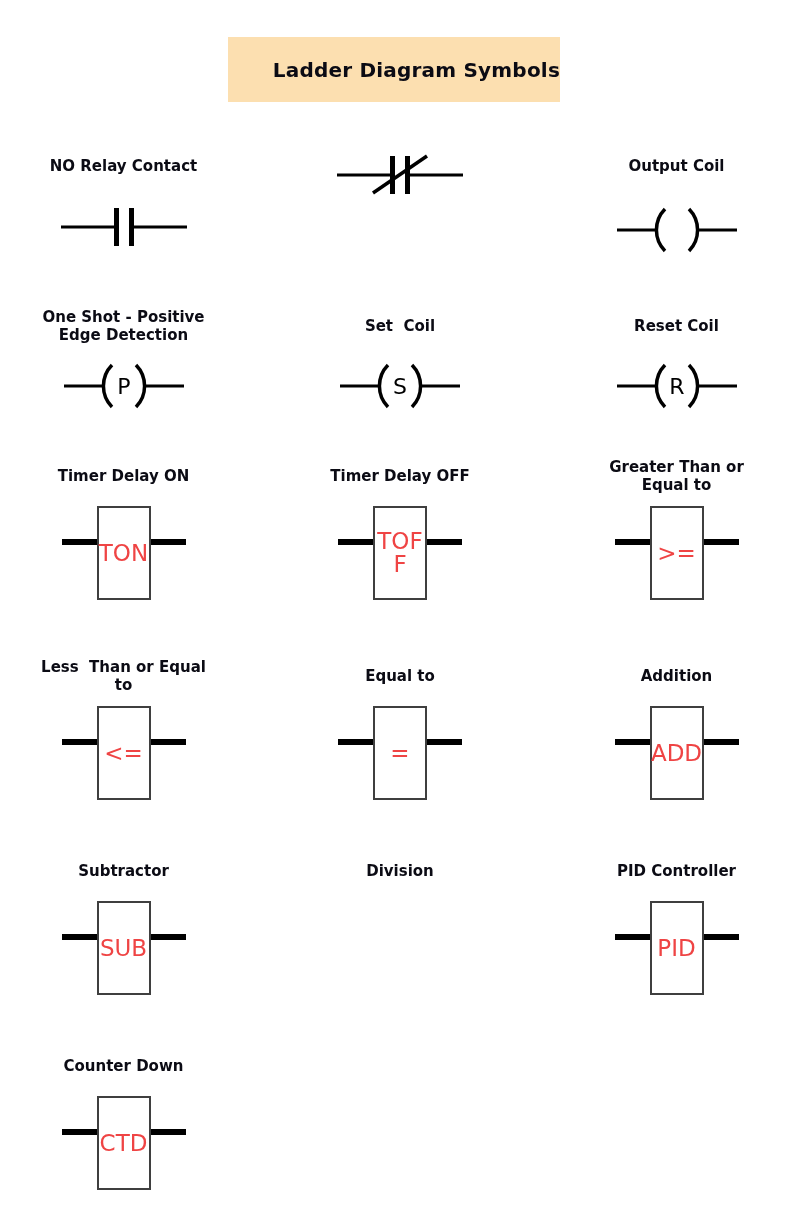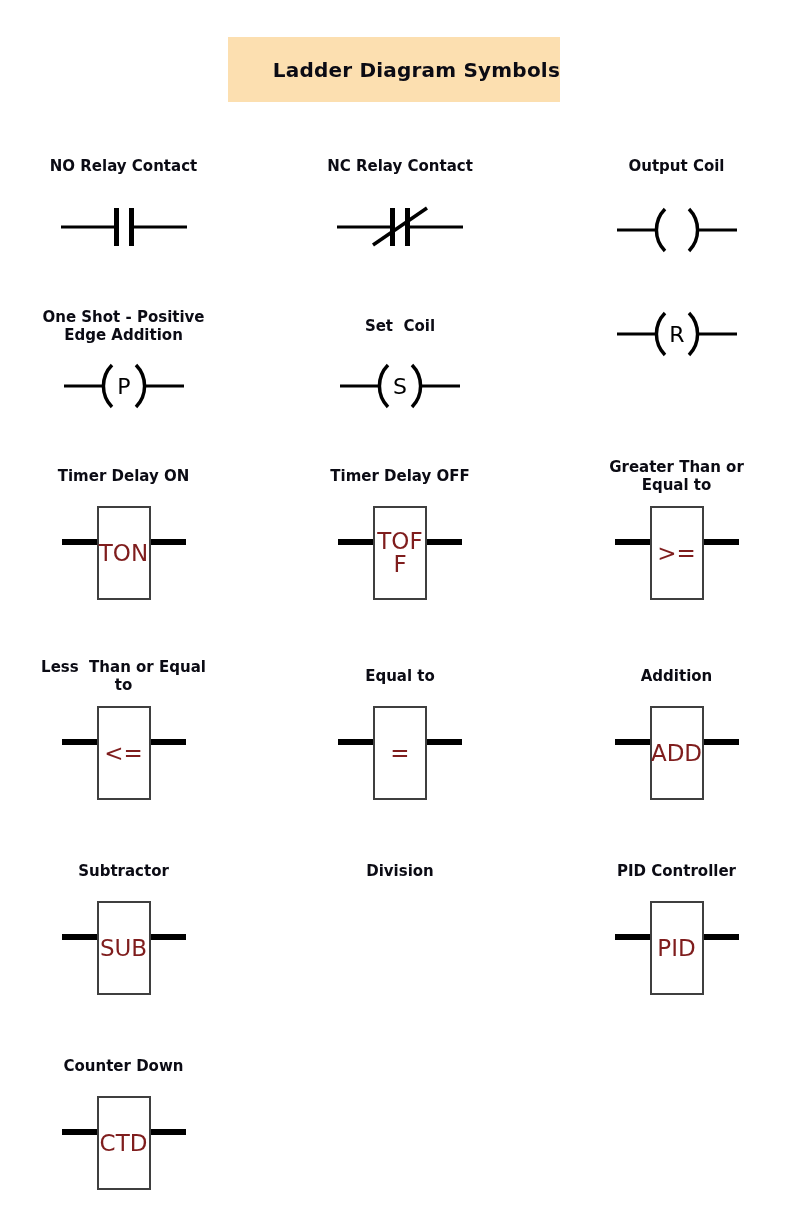--- a/index.html
+++ b/index.html
@@ -39,21 +39,21 @@
   }
   .box-symbol .lead.left  { left:0;  width:37px; }
   .box-symbol .lead.right { left:87px; width:37px; }
   .box-symbol .rect {
     position:absolute; left:35px; top:0; width:50px; height:90px;
     background:#fff; border:2px solid #3f3f3f;
   }
   .box-symbol .box-label {
     position:absolute; left:35px; top:0; width:54px; height:94px;
     display:flex; align-items:center; justify-content:center; text-align:center;
-    font-size:23px; line-height:23px; color:#7f1d1d; white-space:pre-line;
+    font-size:23px; line-height:23px; color:#ef4444; white-space:pre-line;
   }
   svg { display:block; }
 </style>
 </head>
 <body>
 
 <div class="page">
 
   <div class="title-box">
     <span class="title-text">Ladder Diagram Symbols</span>
@@ -67,21 +67,20 @@
         <svg width="126" height="56" viewBox="0 0 126 56">
           <line x1="0" y1="28" x2="53" y2="28" stroke="#000" stroke-width="3"></line>
           <line x1="55.5" y1="9" x2="55.5" y2="47" stroke="#000" stroke-width="5"></line>
           <line x1="70.5" y1="9" x2="70.5" y2="47" stroke="#000" stroke-width="5"></line>
           <line x1="73" y1="28" x2="126" y2="28" stroke="#000" stroke-width="3"></line>
         </svg>
       </div>
     </div>
 
     <div class="cell row-contact">
-      <div class="heading">NC Relay Contact</div>
       <div class="sym">
         <svg width="126" height="56" viewBox="0 0 126 56">
           <line x1="0" y1="28" x2="53" y2="28" stroke="#000" stroke-width="3"></line>
           <line x1="55.5" y1="9" x2="55.5" y2="47" stroke="#000" stroke-width="5"></line>
           <line x1="70.5" y1="9" x2="70.5" y2="47" stroke="#000" stroke-width="5"></line>
           <line x1="73" y1="28" x2="126" y2="28" stroke="#000" stroke-width="3"></line>
           <line x1="36" y1="46" x2="90" y2="9" stroke="#000" stroke-width="3.5"></line>
         </svg>
       </div>
     </div>
@@ -94,21 +93,21 @@
           <line x1="79" y1="31" x2="120" y2="31" stroke="#000" stroke-width="3"></line>
           <path d="M 48 10 A 30 30 0 0 0 48 52" fill="none" stroke="#000" stroke-width="3.5"></path>
           <path d="M 72 10 A 30 30 0 0 1 72 52" fill="none" stroke="#000" stroke-width="3.5"></path>
           <text x="60" y="39" text-anchor="middle" font-size="22" fill="#000"></text>
         </svg>
       </div>
     </div>
 
     <div class="cell row-coil">
       <div class="heading">One Shot - Positive
-Edge Addition</div>
+Edge Detection</div>
       <div class="sym">
         <svg width="120" height="60" viewBox="0 0 120 60">
           <line x1="0" y1="31" x2="41" y2="31" stroke="#000" stroke-width="3"></line>
           <line x1="79" y1="31" x2="120" y2="31" stroke="#000" stroke-width="3"></line>
           <path d="M 48 10 A 30 30 0 0 0 48 52" fill="none" stroke="#000" stroke-width="3.5"></path>
           <path d="M 72 10 A 30 30 0 0 1 72 52" fill="none" stroke="#000" stroke-width="3.5"></path>
           <text x="60" y="39" text-anchor="middle" font-size="22" fill="#000">P</text>
         </svg>
       </div>
     </div>
@@ -120,20 +119,21 @@
           <line x1="0" y1="31" x2="41" y2="31" stroke="#000" stroke-width="3"></line>
           <line x1="79" y1="31" x2="120" y2="31" stroke="#000" stroke-width="3"></line>
           <path d="M 48 10 A 30 30 0 0 0 48 52" fill="none" stroke="#000" stroke-width="3.5"></path>
           <path d="M 72 10 A 30 30 0 0 1 72 52" fill="none" stroke="#000" stroke-width="3.5"></path>
           <text x="60" y="39" text-anchor="middle" font-size="22" fill="#000">S</text>
         </svg>
       </div>
     </div>
 
     <div class="cell row-coil">
+      <div class="heading">Reset Coil</div>
       <div class="sym">
         <svg width="120" height="60" viewBox="0 0 120 60">
           <line x1="0" y1="31" x2="41" y2="31" stroke="#000" stroke-width="3"></line>
           <line x1="79" y1="31" x2="120" y2="31" stroke="#000" stroke-width="3"></line>
           <path d="M 48 10 A 30 30 0 0 0 48 52" fill="none" stroke="#000" stroke-width="3.5"></path>
           <path d="M 72 10 A 30 30 0 0 1 72 52" fill="none" stroke="#000" stroke-width="3.5"></path>
           <text x="60" y="39" text-anchor="middle" font-size="22" fill="#000">R</text>
         </svg>
       </div>
     </div>

